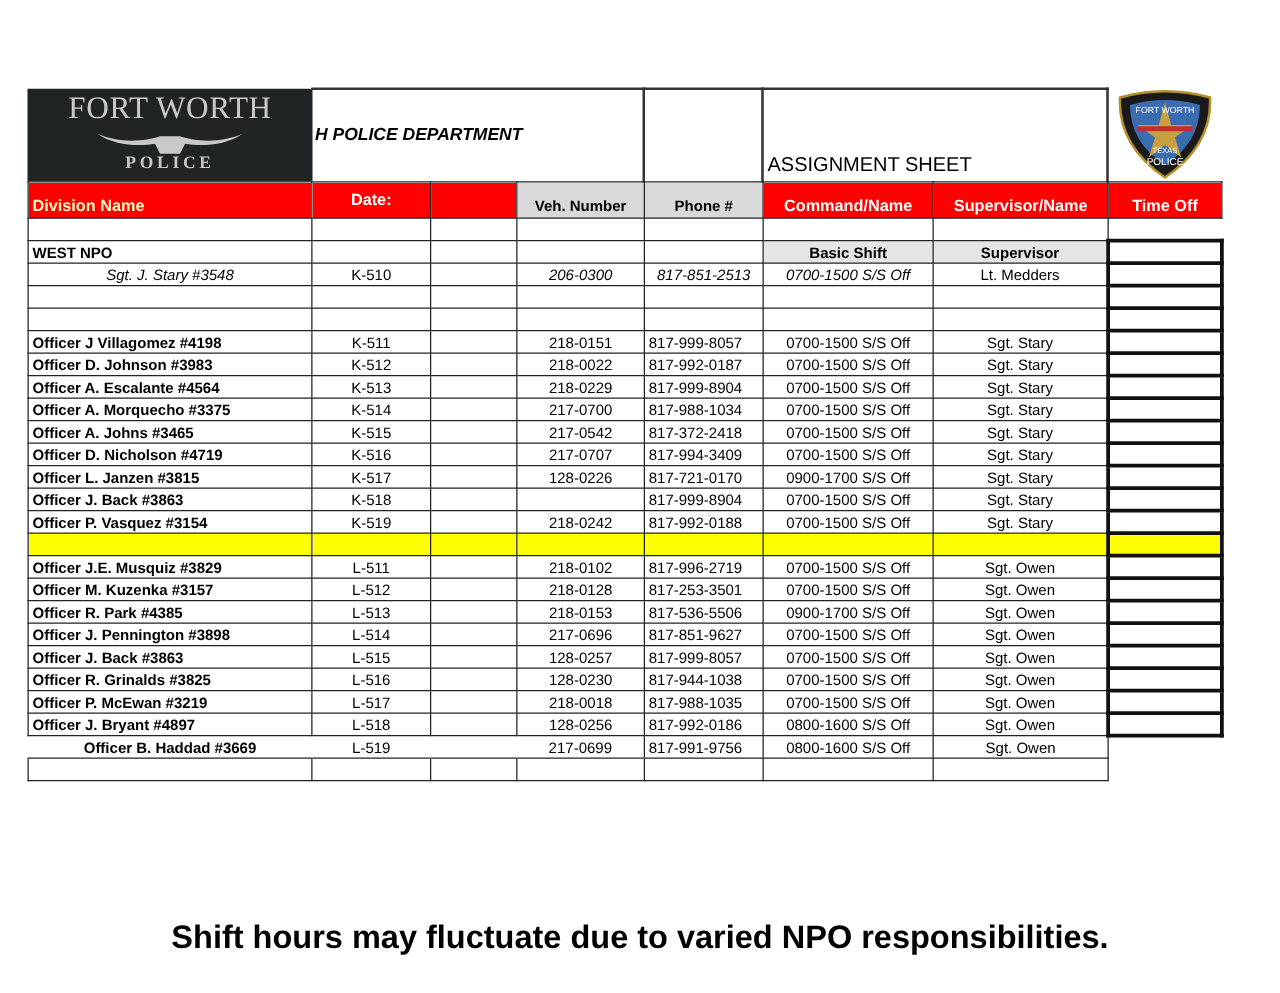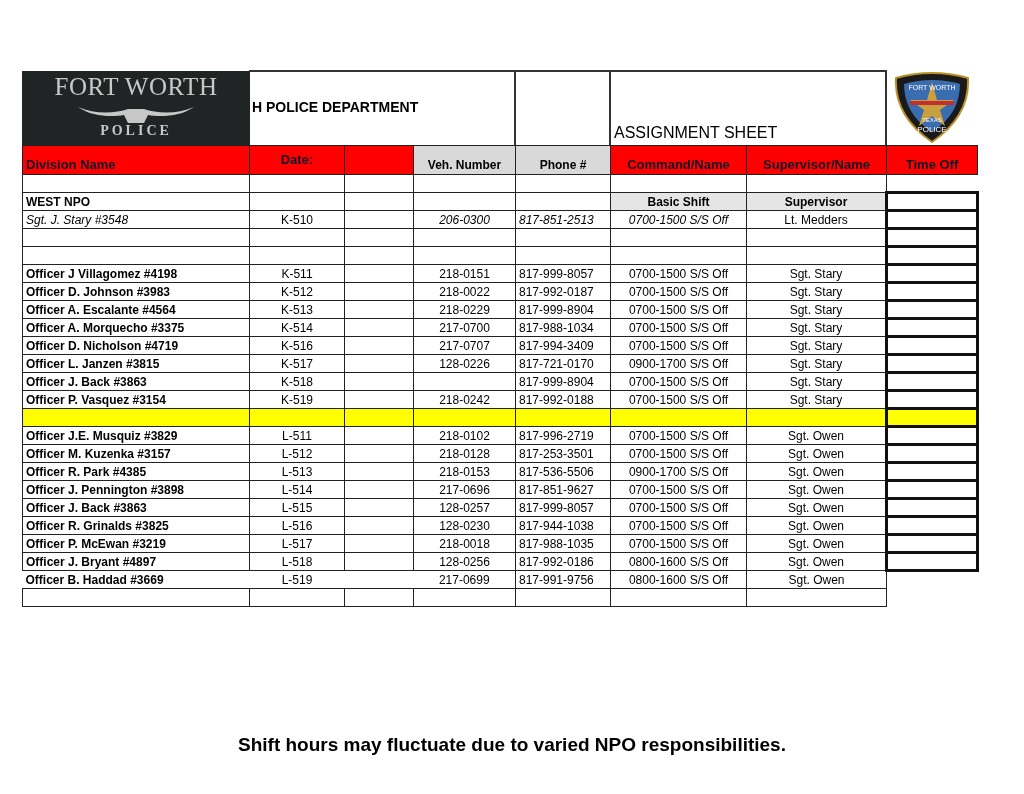--- a/index.html
+++ b/index.html
@@ -5,40 +5,40 @@
   html, body { margin:0; padding:0; background:#ffffff; }
   body { width:1024px; height:794px; position:relative; overflow:hidden;
          font-family:"Liberation Sans", sans-serif; color:#000; }
   .abs { position:absolute; box-sizing:border-box; }
   .logo-box { left:22px; top:71px; width:228px; height:74px; background:#212424; }
   .logo-fw { left:0; top:2px; width:228px; text-align:center; color:#c8c8c8;
              font-family:"Liberation Serif", serif; font-size:25px; letter-spacing:0.5px; }
   .logo-police { left:0; top:52px; width:228px; text-align:center; color:#c8c8c8;
              font-family:"Liberation Serif", serif; font-size:14px; font-weight:bold; letter-spacing:3px; }
   .title-cell { left:249px; top:70px; width:267px; height:76px; border-top:2px solid #333; border-right:2px solid #333; }
-  .dept-title { left:252px; top:99px; font-size:14px; font-weight:bold; white-space:nowrap; }
+  .dept-title { left:252px; top:99px; font-size:14px; font-weight:bold; font-style:italic; white-space:nowrap; }
   .top-cell { top:70px; height:76px; border-top:2px solid #333; border-right:2px solid #333; }
   .sheet-title { left:614px; top:124px; font-size:16px; font-weight:normal; white-space:nowrap; }
   .badge { left:892px; top:70px; width:80px; height:74px; }
   table.grid { position:absolute; left:22px; top:145px; border-collapse:collapse; table-layout:fixed; }
   table.grid td { border:1.5px solid #222; padding:0 3px; height:18px; font-size:12px;
                   white-space:nowrap; overflow:hidden; box-sizing:border-box; }
-  tr.head td { background:#ff0000; color:#0f172a; font-weight:bold; font-size:13px; height:29px;
+  tr.head td { background:#ff0000; color:#ffffff; font-weight:bold; font-size:13px; height:29px;
                vertical-align:bottom; padding-bottom:2px; text-align:center; }
-  tr.head td.left { text-align:left; color:#0f172a; }
+  tr.head td.left { text-align:left; color:#fef9c3; }
   tr.head td.grey { background:#d9d9d9; color:#000; font-size:12px;margin-left:16px; }
   tr.head td.date { vertical-align:top; padding-top:6px; }
   td.c { text-align:center; }
   td.b { font-weight:bold; }
-  td.i { font-style:italic; }
+  td.i { font-style:italic;text-align:center; }
   td.grey { background:#e5e5e5; }
   tr.yellow td { background:#ffff00; }
   td.to { border:3px solid #111 !important; }
   td.noborder { border:none !important; }
-  .footnote { left:0; top:734px; width:1024px; text-align:center; font-size:19px; font-weight:bold; }
+  .footnote { left:0; top:734px; width:1024px; text-align:center; font-size:26px; font-weight:bold; }
 </style>
 </head>
 <body>
 
 <div class="abs logo-box">
   <div class="abs logo-fw">FORT WORTH</div>
   <svg class="abs" style="left:54px;top:30px;" width="120" height="26" viewBox="0 0 120 26">
     <path d="M2 6 C20 14, 40 12, 52 8 L68 8 C80 12, 100 14, 118 6 C104 16, 84 16, 72 14 L68 22 L52 22 L48 14 C36 16, 16 16, 2 6 Z" fill="#c8c8c8"></path>
   </svg>
   <div class="abs logo-police">POLICE</div>
@@ -168,20 +168,30 @@
         <td class="b">Officer A. Morquecho #3375</td>
         <td class="c">K-514</td>
         <td></td>
         <td class="c">217-0700</td>
         <td>817-988-1034</td>
         <td class="c">0700-1500 S/S Off</td>
         <td class="c">Sgt. Stary</td>
         <td class="to"></td>
       </tr>
       <tr>
+        <td class="b">Officer A. Johns #3465</td>
+        <td class="c">K-515</td>
+        <td></td>
+        <td class="c">217-0542</td>
+        <td>817-372-2418</td>
+        <td class="c">0700-1500 S/S Off</td>
+        <td class="c">Sgt. Stary</td>
+        <td class="to"></td>
+      </tr>
+      <tr>
         <td class="b">Officer D. Nicholson #4719</td>
         <td class="c">K-516</td>
         <td></td>
         <td class="c">217-0707</td>
         <td>817-994-3409</td>
         <td class="c">0700-1500 S/S Off</td>
         <td class="c">Sgt. Stary</td>
         <td class="to"></td>
       </tr>
       <tr>
@@ -302,21 +312,21 @@
         <td class="b">Officer J. Bryant #4897</td>
         <td class="c">L-518</td>
         <td></td>
         <td class="c">128-0256</td>
         <td>817-992-0186</td>
         <td class="c">0800-1600 S/S Off</td>
         <td class="c">Sgt. Owen</td>
         <td class="to"></td>
       </tr>
       <tr>
-        <td class="b" style="border-left: none; border-right: none;">Officer B. Haddad #3669</td>
+        <td class="b" style="border-left: none; border-right: none; text-align: center;">Officer B. Haddad #3669</td>
         <td class="c" style="border-left: none; border-right: none;">L-519</td>
         <td style="border-left: none; border-right: none;"></td>
         <td class="c" style="border-left: none; border-right: none; margin-top: 18px;">217-0699</td>
         <td>817-991-9756</td>
         <td class="c">0800-1600 S/S Off</td>
         <td class="c">Sgt. Owen</td>
         <td class="noborder"></td>
       </tr>
     </tbody>
   <tbody>

